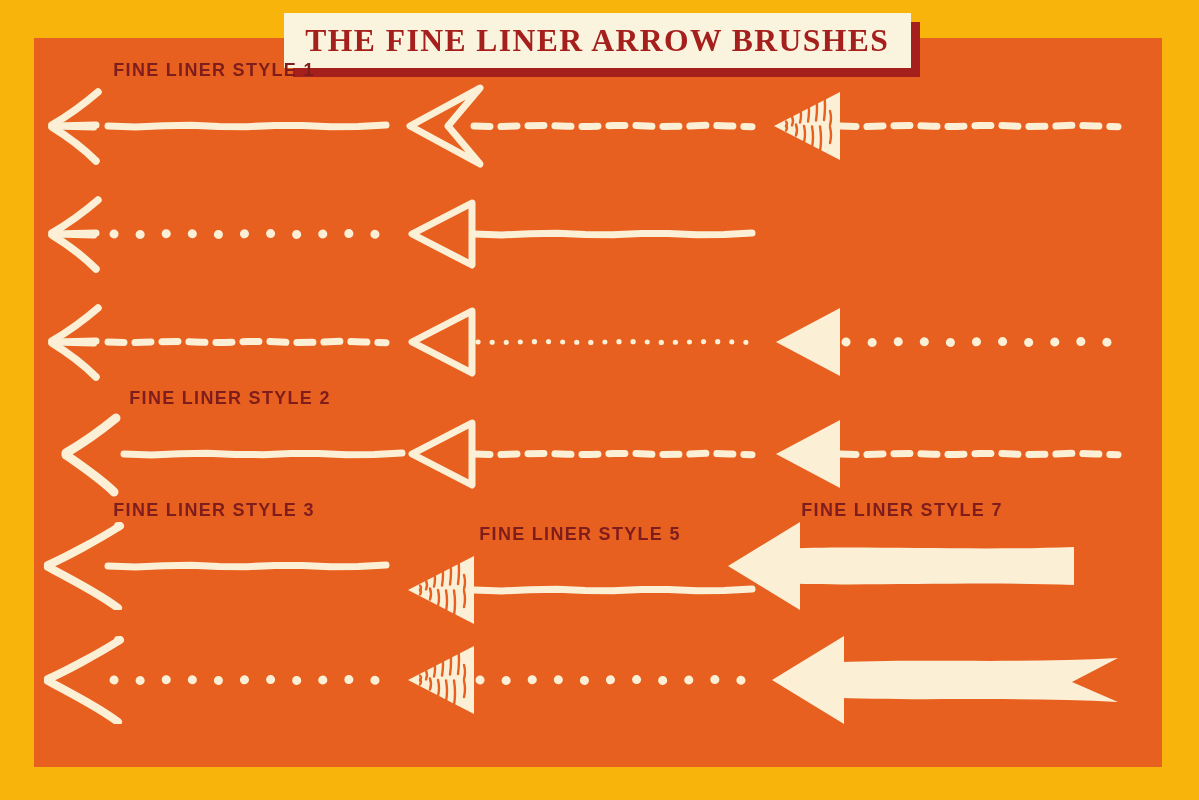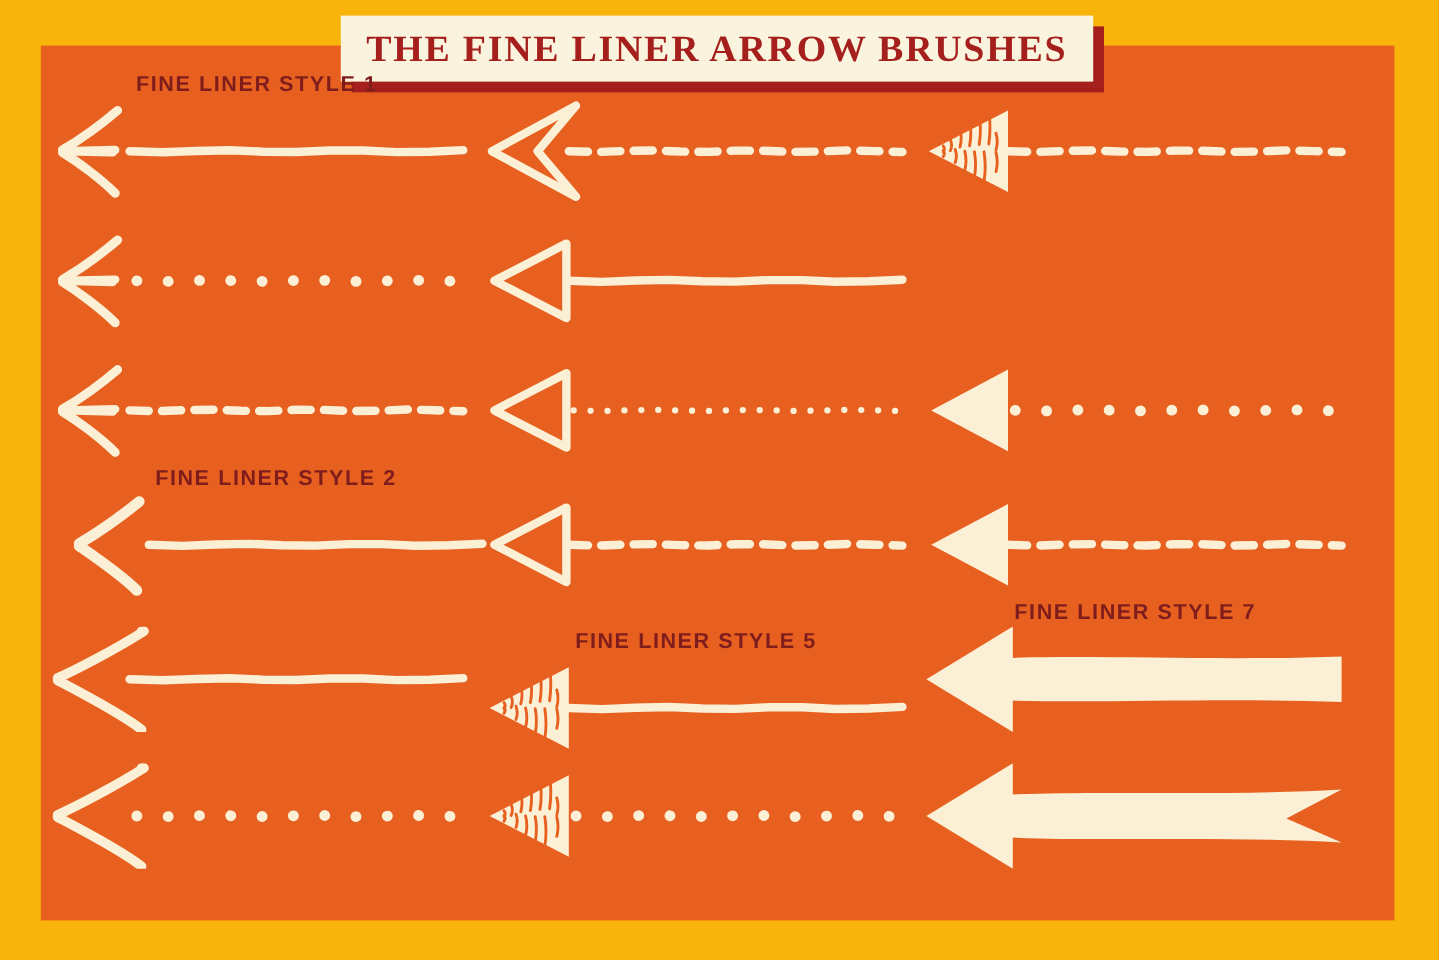--- a/index.html
+++ b/index.html
@@ -113,20 +113,21 @@
         <div class="cell-label">FINE LINER STYLE 2</div>
         <div class="cell-art">
           <svg viewBox="0 0 360 88" xmlns="http://www.w3.org/2000/svg">
             <path d="M 74 44 L 101.8 44.9 L 129.6 43.8 L 157.4 43.2 L 185.2 44.4 L 213.0 44.7 L 240.8 43.4 L 268.6 43.4 L 296.4 44.8 L 324.2 44.4 L 352.0 43.1" fill="none" stroke="#FBEFD6" stroke-width="7" stroke-linecap="round"></path>
             <path d="M 66 8 C 50 21, 28 36, 16 43" fill="none" stroke="#FBEFD6" stroke-width="9" stroke-linecap="round"></path>
             <path d="M 16 45 C 29 54, 51 69, 64 82" fill="none" stroke="#FBEFD6" stroke-width="9" stroke-linecap="round"></path>
           </svg>
         </div>
       </div>
       <div class="cell" style="left: 0px; top: 462px;">
+        <div class="cell-label">FINE LINER STYLE 3</div>
         <div class="cell-art">
           <svg viewBox="0 0 360 88" xmlns="http://www.w3.org/2000/svg">
             <path d="M 74 44 L 101.8 44.9 L 129.6 43.8 L 157.4 43.2 L 185.2 44.4 L 213.0 44.7 L 240.8 43.4 L 268.6 43.4 L 296.4 44.8 L 324.2 44.4 L 352.0 43.1" fill="none" stroke="#FBEFD6" stroke-width="7" stroke-linecap="round"></path>
             <path d="M 86 4 C 64 18, 30 36, 14 43" fill="none" stroke="#FBEFD6" stroke-width="8" stroke-linecap="round"></path>
             <path d="M 14 45 C 31 54, 66 72, 84 86" fill="none" stroke="#FBEFD6" stroke-width="8" stroke-linecap="round"></path>
             <path d="M 84 4 L 84 5" stroke="#FBEFD6" stroke-width="8" stroke-linecap="round"></path>
           </svg>
         </div>
       </div>
       <div class="cell" style="left: 0px; top: 576px;">
@@ -244,21 +245,21 @@
         </div>
       </div>
       <div class="cell" style="left: 732px; top: 350px;">
         <div class="cell-art">
           <svg viewBox="0 0 360 88" xmlns="http://www.w3.org/2000/svg">
             <path d="M 74 44 L 97.2 44.7 L 120.3 43.8 L 143.5 43.4 L 166.7 44.3 L 189.8 44.6 L 213.0 43.5 L 236.2 43.6 L 259.3 44.6 L 282.5 44.3 L 305.7 43.3 L 328.8 43.9 L 352.0 44.7" fill="none" stroke="#FBEFD6" stroke-width="7" stroke-linecap="round" stroke-dasharray="16 11"></path>
             <path d="M 74 10 L 10 44 L 74 78 Z" fill="#FBEFD6"></path>
           </svg>
         </div>
       </div>
-      <div class="cell" style="left: 732px; top: 462px;">
+      <div class="cell" style="left: 688px; top: 462px;">
         <div class="cell-label">FINE LINER STYLE 7</div>
         <div class="cell-art">
           <svg viewBox="0 0 360 88" xmlns="http://www.w3.org/2000/svg">
             <path d="M 60 27 C 130 23, 250 29, 352 25 L 352 63 C 250 59, 130 65, 60 61 Z" fill="#FBEFD6"></path>
             <path d="M 78 0 L 6 44 L 78 88 Z" fill="#FBEFD6"></path>
           </svg>
         </div>
       </div>
       <div class="cell" style="left: 732px; top: 576px;">
         <div class="cell-art">

